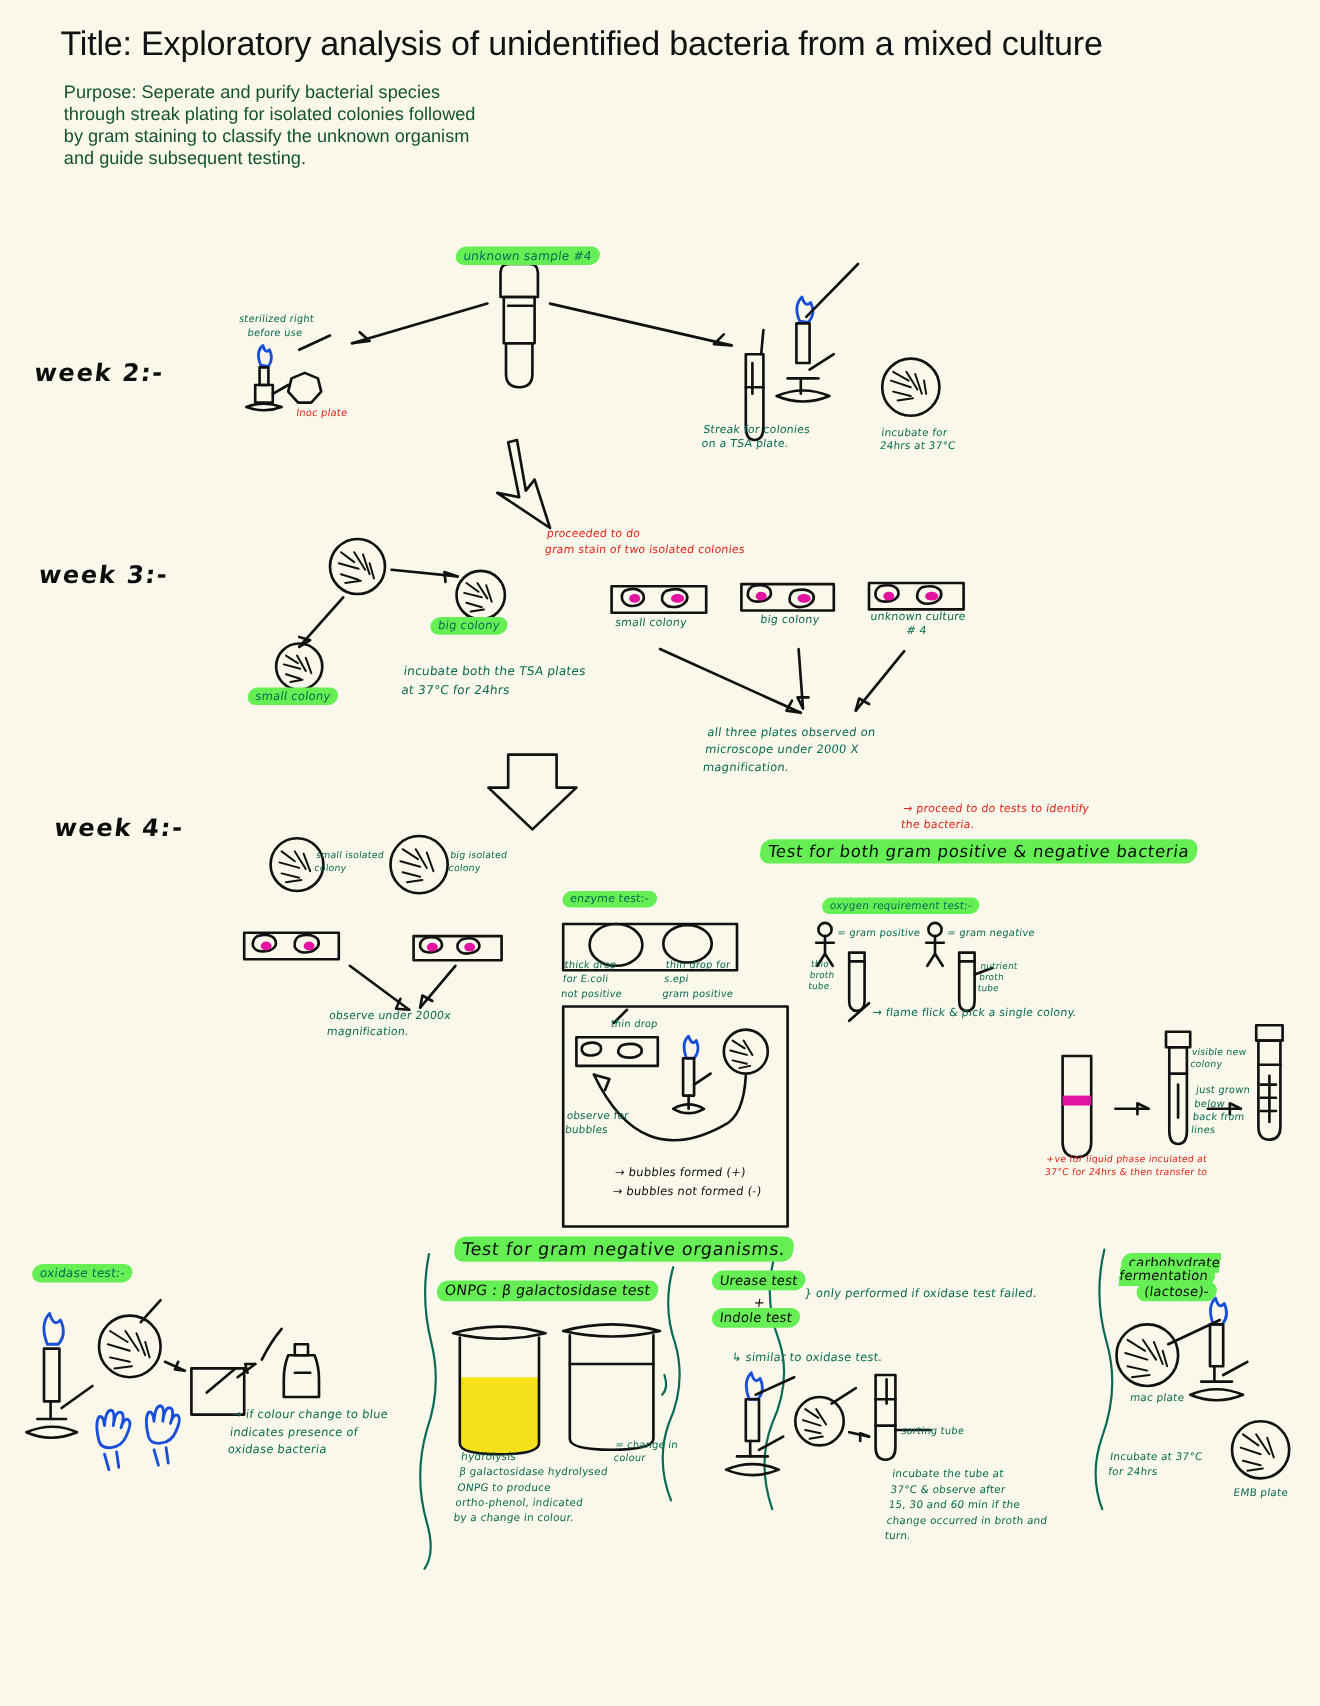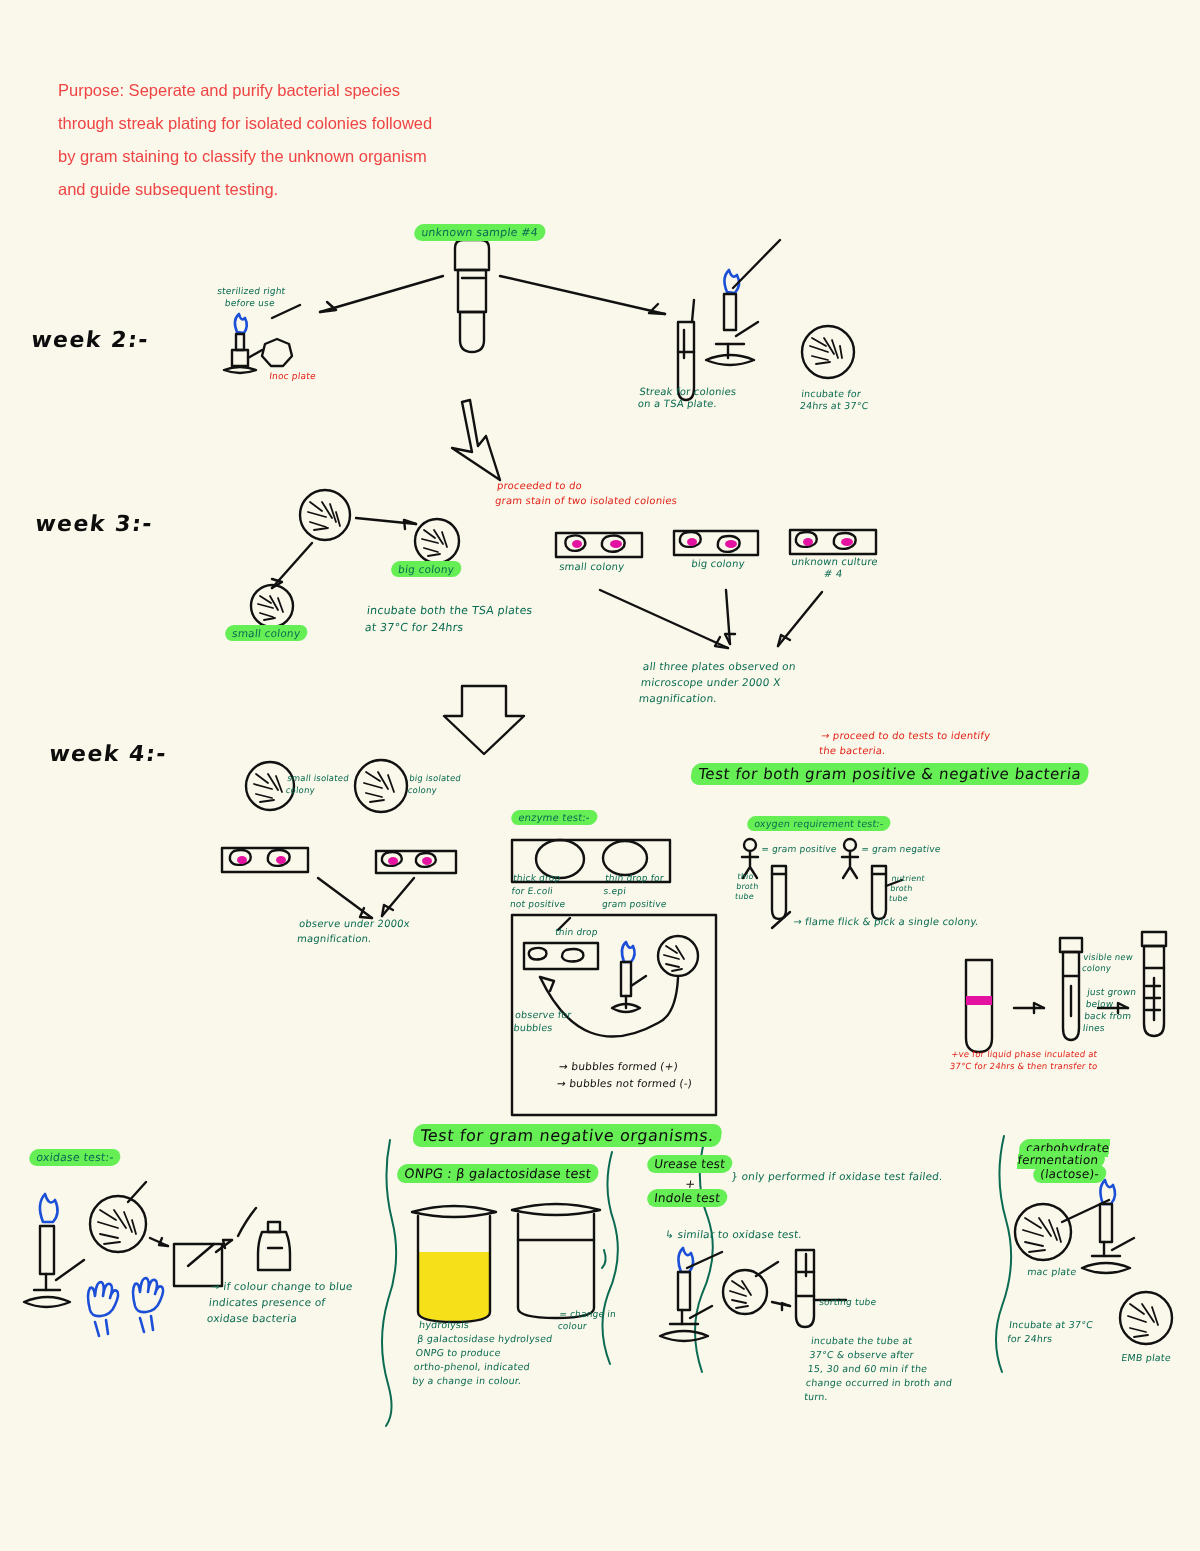--- a/index.html
+++ b/index.html
@@ -14,21 +14,21 @@
   #sheet{position:relative;width:1200px;height:1551px;}
 
   
   .title{
     position:absolute;left:55px;top:22px;
     font-size:31px;color:#121212;letter-spacing:-.2px;
     font-family:"Liberation Sans",sans-serif;white-space:nowrap;
   }
   .purpose{
     position:absolute;left:58px;top:74px;
-    font-size:16.5px;line-height:33px;color:#ef4444;
+    font-size:16.5px;line-height:20px;color:#14532d;
     font-family:"Liberation Sans",sans-serif;white-space:pre-line;
   }
 
   
   .hw{
     position:absolute;
     font-family:"DejaVu Sans",sans-serif;
     color:#0b6b52;
     font-size:10px;line-height:12px;
     white-space:pre-line;
@@ -58,20 +58,21 @@
   .grn{fill:none;stroke:#0b6b52;stroke-width:2;stroke-linecap:round;stroke-linejoin:round;}
   .mag{fill:#e312a0;stroke:none;}
   .yel{fill:#f5e019;stroke:none;}
   .wht{fill:#faf8ea;}
 </style>
 </head>
 <body>
 
 <div id="sheet">
 
+  <div class="title">Title: Exploratory analysis of unidentified bacteria from a mixed culture</div>
   <div class="purpose">Purpose: Seperate and purify bacterial species
 through streak plating for isolated colonies followed
 by gram staining to classify the unknown organism
 and guide subsequent testing.</div>
 
   <svg class="layer" viewBox="0 0 1200 1551">
 
     <g>
       <path class="st" d="M455 248 q0-8 8-8 h18 q8 0 8 8 v22 h-34 z"></path>
       <path class="st" d="M458 270 h28 v42 h-28 z"></path>

